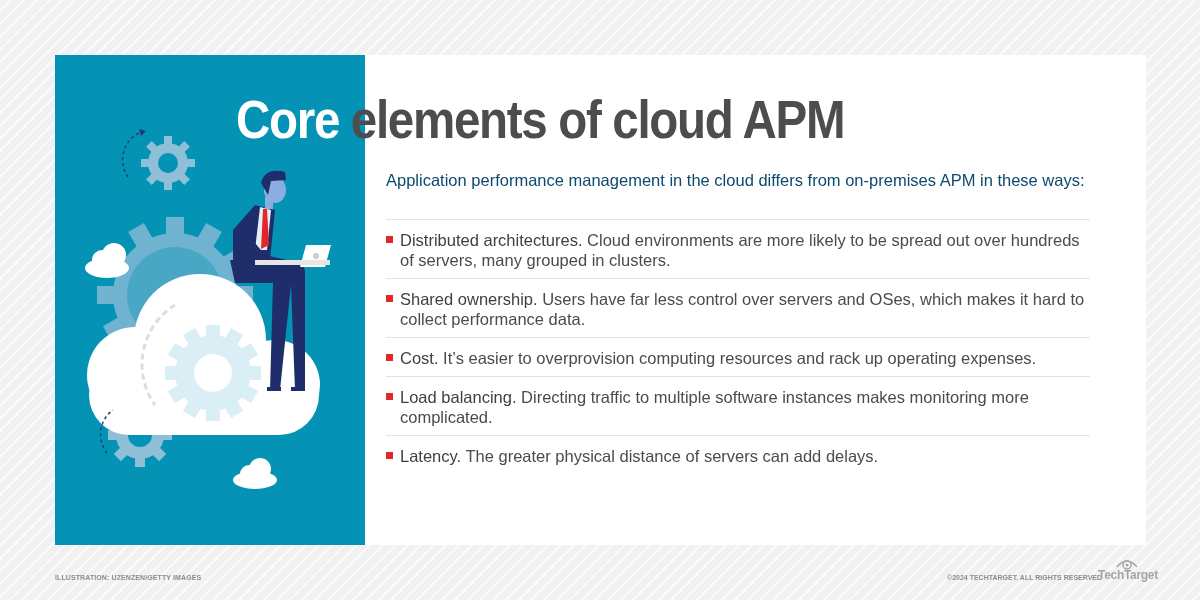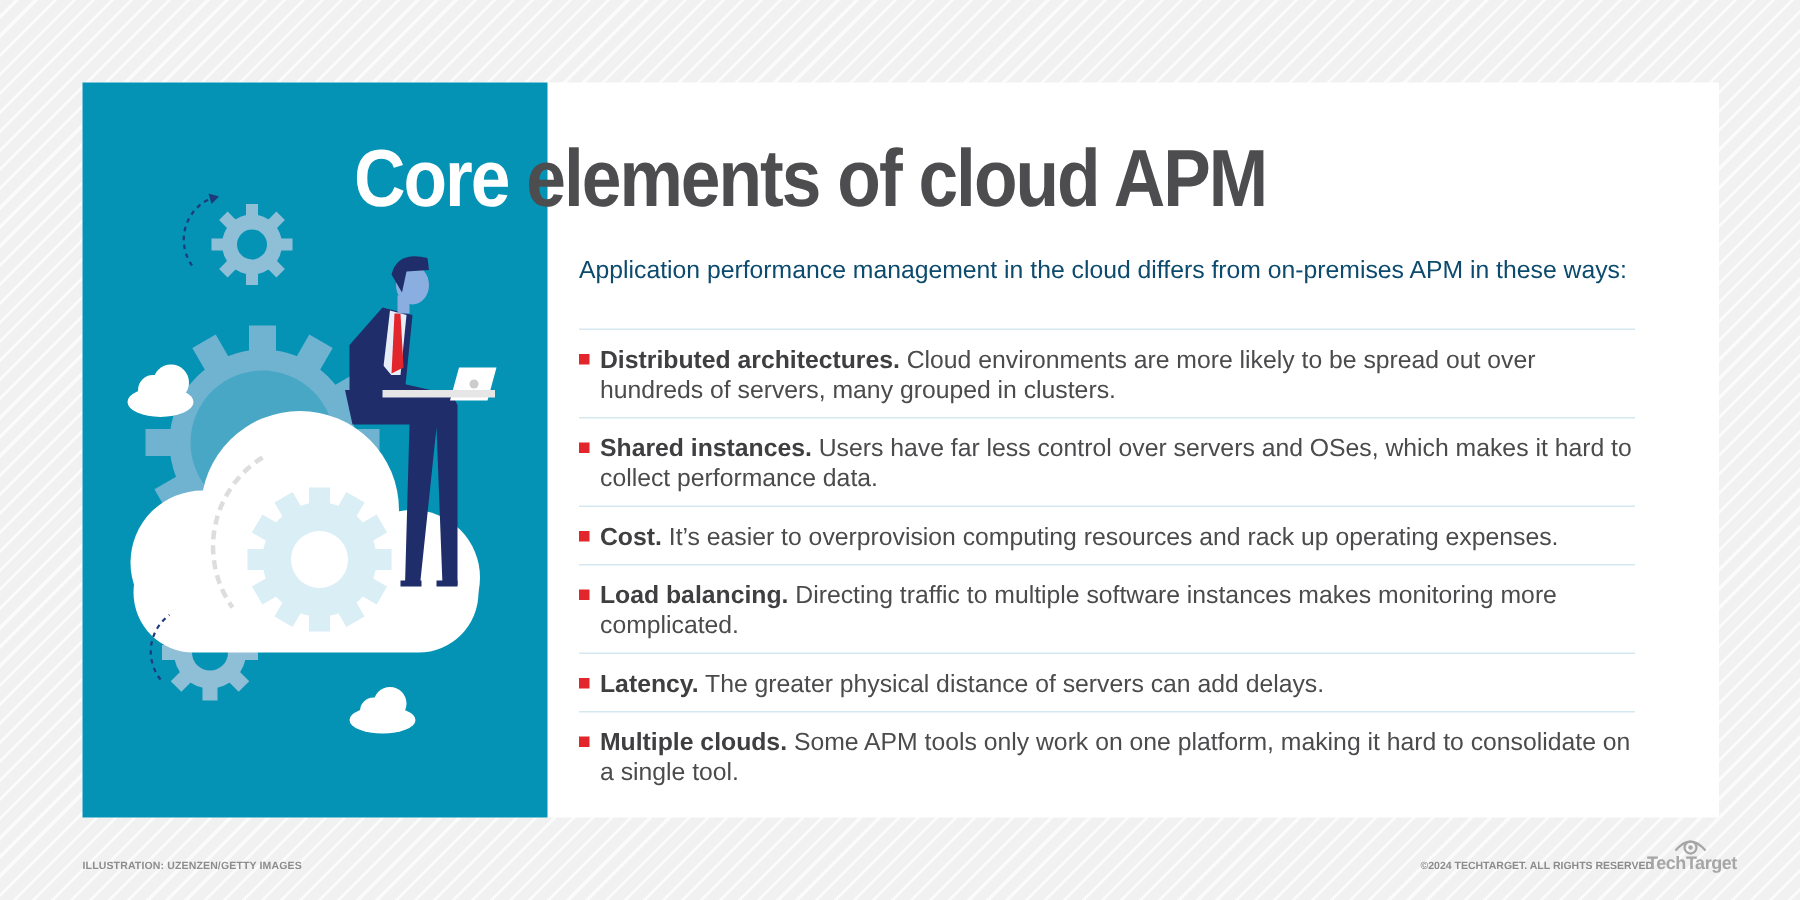--- a/index.html
+++ b/index.html
@@ -37,21 +37,21 @@
     }
     .list li {
       position: relative; padding: 10px 0 8px 14px;
       font-size: 16.5px; line-height: 20px; color: #4b4b4d;
       border-bottom: 1px solid #d5e8ef;
     }
     .list li:last-child { border-bottom: none; }
     .list li .bullet {
       position: absolute; left: 0; top: 16px; width: 7px; height: 7px; background: #e3262b;
     }
-    .list li b { color: #3f3f41; font-weight: 700; }
+    .list li b { color: #3f3f41; font-weight: 400; }
     .credit {
       position: absolute; left: 55px; top: 574px; font-size: 7px; font-weight: 700;
       color: #8c8c8c; letter-spacing: 0.1px;
     }
     .copyright {
       position: absolute; left: 947px; top: 574px; font-size: 7px; font-weight: 700; color: #8c8c8c;
     }
     .brand {
       position: absolute; left: 1098px; top: 568px; font-size: 12px; font-weight: 700; color: #a6a6a6;
       letter-spacing: -0.3px;
@@ -182,25 +182,24 @@
 </div>
 
 <div class="title">
   <span class="hl">Core</span><span class="rest"> elements of cloud APM</span>
 </div>
 
 <p class="intro">Application performance management in the cloud differs from on-premises APM in these ways:</p>
 
 <ul class="list">
   <li><span class="bullet"></span><b>Distributed architectures.</b><span> Cloud environments are more likely to be spread out over hundreds of servers, many grouped in clusters.</span></li>
-  <li><span class="bullet"></span><b>Shared instances.</b><span> Users have far less control over servers and OSes, which makes it hard to collect performance data.</span></li>
+  <li><span class="bullet"></span><b>Shared ownership.</b><span> Users have far less control over servers and OSes, which makes it hard to collect performance data.</span></li>
   <li><span class="bullet"></span><b>Cost.</b><span> It’s easier to overprovision computing resources and rack up operating expenses.</span></li>
   <li><span class="bullet"></span><b>Load balancing.</b><span> Directing traffic to multiple software instances makes monitoring more complicated.</span></li>
   <li><span class="bullet"></span><b>Latency.</b><span> The greater physical distance of servers can add delays.</span></li>
-  <li><span class="bullet"></span><b>Multiple clouds.</b><span> Some APM tools only work on one platform, making it hard to consolidate on a single tool.</span></li>
 </ul>
 
 <div class="credit">ILLUSTRATION: UZENZEN/GETTY IMAGES</div>
 <div class="copyright">©2024 TECHTARGET. ALL RIGHTS RESERVED</div>
 <svg class="brand-eye" width="24" height="14" viewBox="0 0 24 14">
   <path d="M 2 10 Q 12 -2 22 10" fill="none" stroke="#a6a6a6" stroke-width="1.5"></path>
   <circle cx="12" cy="8" r="4" fill="none" stroke="#a6a6a6" stroke-width="1.5"></circle>
   <circle cx="12" cy="8" r="1.5" fill="#a6a6a6"></circle>
 </svg>
 <div class="brand">TechTarget</div>

